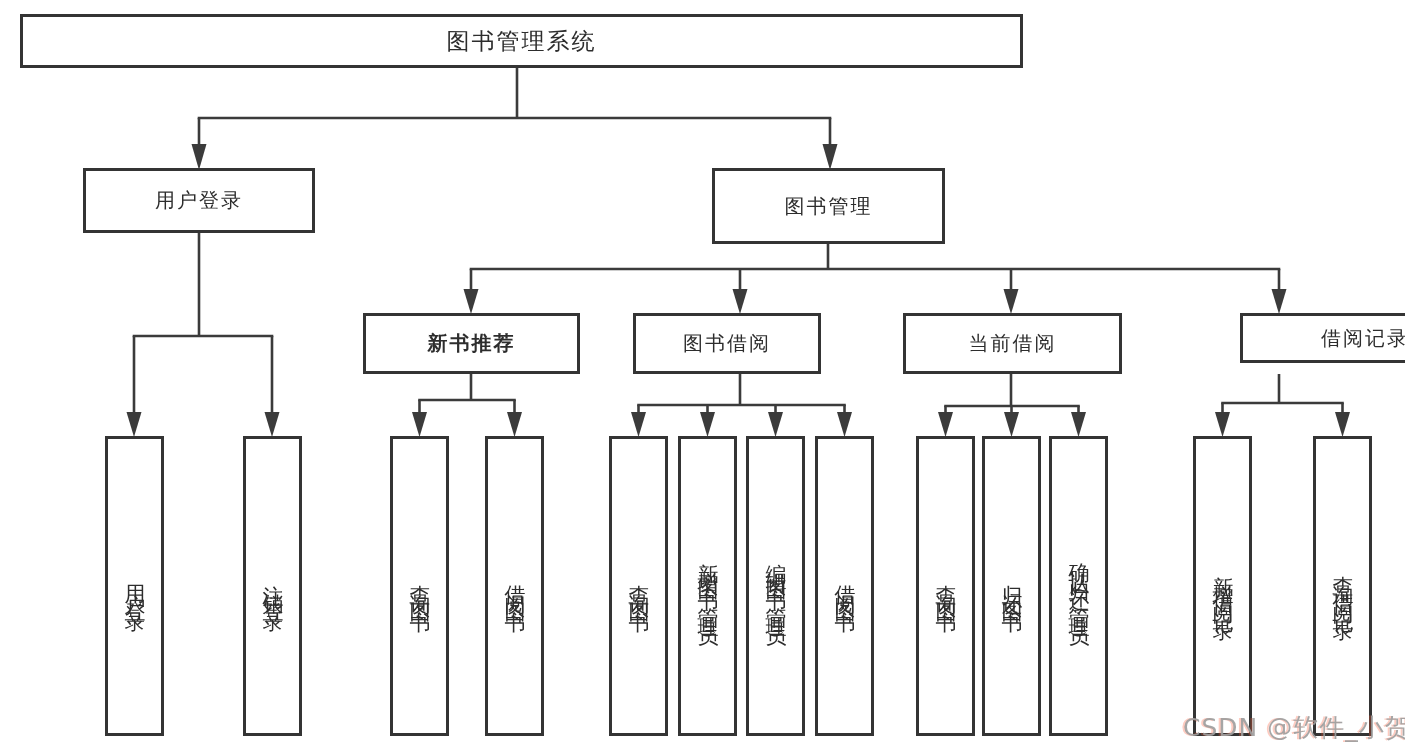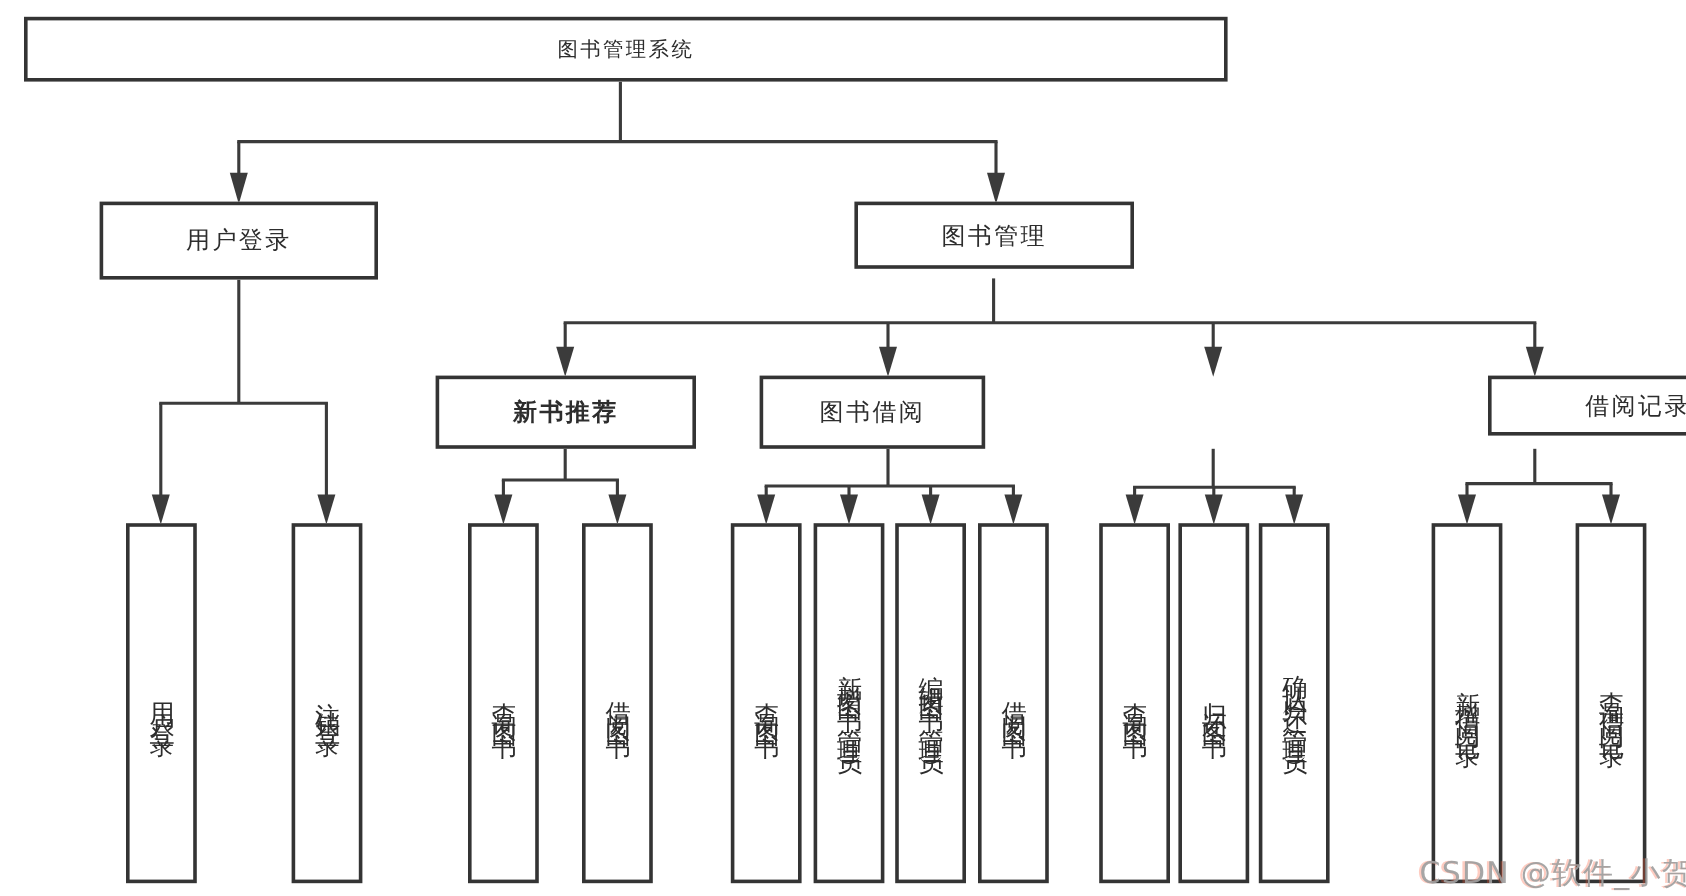--- a/index.html
+++ b/index.html
@@ -15,21 +15,21 @@
     position:absolute;
     box-sizing:border-box;
     border:3px solid #343434;
     background:#ffffff;
     display:flex;align-items:center;justify-content:center;
     color:#2d2d2d;
     font-size:20px;
     letter-spacing:2px;
     text-align:center;
   }
-  .box.title{font-size:17px;}
+  .box.title{font-size:23px;}
   .box.vert{
     font-size:21px;
     letter-spacing:0;
   }
   .box.vert .vtext{
     writing-mode:vertical-rl;
     text-orientation:mixed;
     letter-spacing:9px;
     line-height:1;
     white-space:nowrap;
@@ -117,29 +117,32 @@
     </g>
   </svg>
 
   <div class="box title" style="left:20px;top:14px;width:1003px;height:54px;">
     <span>图书管理系统</span>
   </div>
 
   <div class="box" style="left:83px;top:168px;width:232px;height:65px;">
     <span>用户登录</span>
   </div>
-  <div class="box" style="left:712px;top:168px;width:233px;height:56px;">
+  <div class="box" style="left:712px;top:168px;width:233px;height:76px;">
     <span>图书管理</span>
   </div>
 
   <div class="box" style="left:363px;top:313px;width:217px;height:61px;font-weight:bold;">
     <span>新书推荐</span>
   </div>
   <div class="box" style="left:633px;top:313px;width:188px;height:61px;">
     <span>图书借阅</span>
+  </div>
+  <div class="box" style="left:903px;top:313px;width:219px;height:61px;">
+    <span>当前借阅</span>
   </div>
   <div class="box" style="left:1240px;top:313px;width:214px;height:50px;padding-left:36px;">
     <span>借阅记录</span>
   </div>
 
   <div class="box vert" style="left:105px;top:436px;width:59px;height:300px;">
     <span class="vtext">用户登录</span>
   </div>
   <div class="box vert" style="left:243px;top:436px;width:59px;height:300px;">
     <span class="vtext">注销登录</span>

